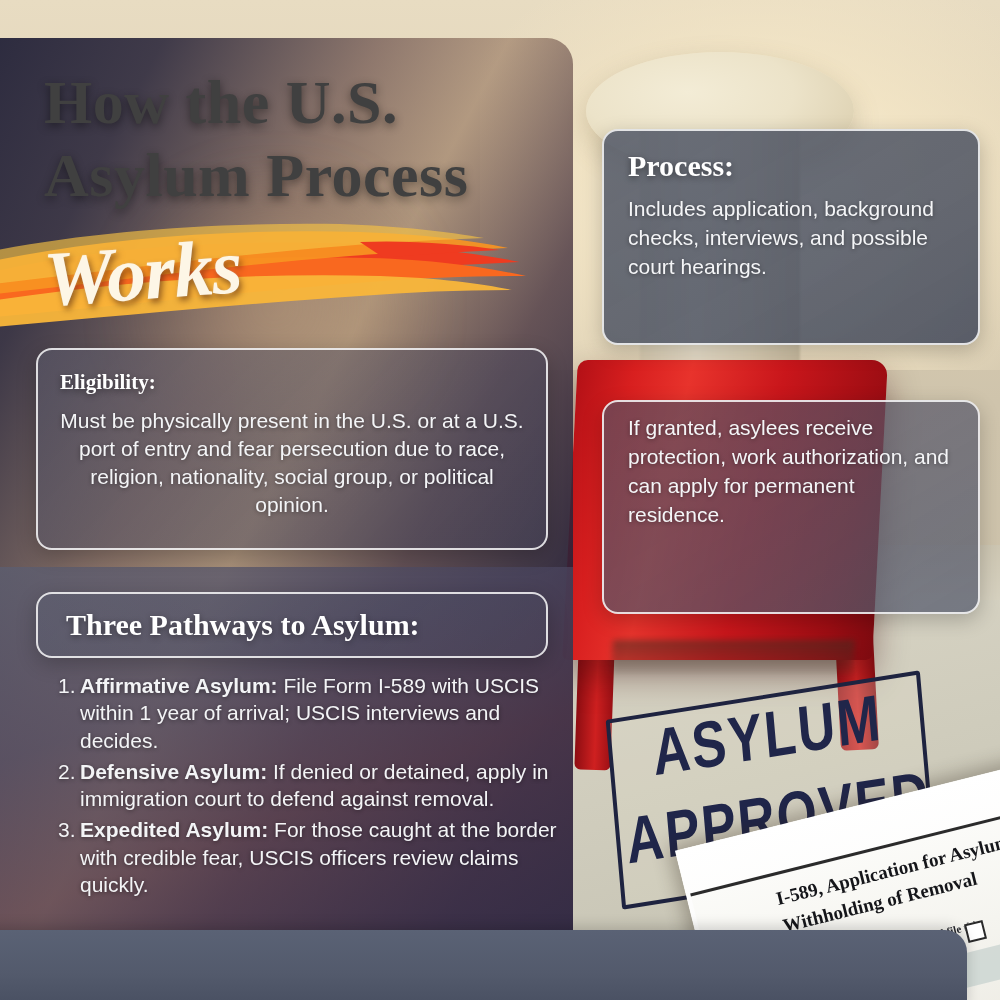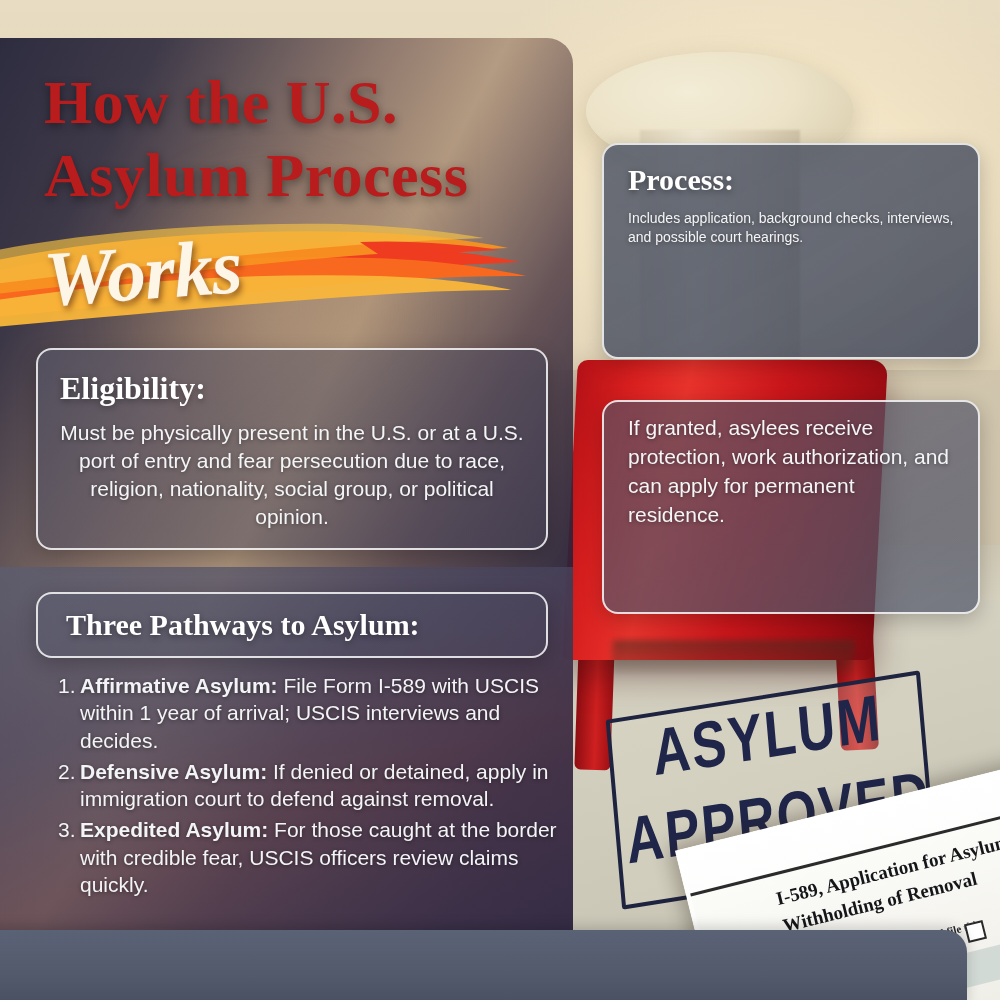--- a/index.html
+++ b/index.html
@@ -142,21 +142,21 @@
   }
   .left-lower-wash{
     position:absolute;left:0;top:529px;width:603px;height:368px;
     background:linear-gradient(160deg, rgba(92,96,116,.72) 0%, rgba(74,70,96,.74) 35%, rgba(86,60,78,.70) 62%, rgba(58,48,74,.80) 100%);
   }
 
   
   .title{
     position:absolute;left:44px;top:66px;width:520px;
     font-family:"Liberation Serif", serif;
-    font-weight:700;color:#b91c1c;
+    font-weight:700;color:#404040;
     font-size:62px;line-height:1.18;letter-spacing:.5px;
     text-shadow:0 3px 10px rgba(0,0,0,.45);
     z-index:6;
   }
   .title span{display:block;}
 
   
   .brush{position:absolute;left:-40px;top:214px;width:570px;height:120px;z-index:5;}
   .script{
     position:absolute;left:44px;top:228px;z-index:7;
@@ -181,21 +181,21 @@
   .card-b{
     color:#f4f5f7;font-family:"Liberation Sans", sans-serif;
     text-shadow:0 1px 4px rgba(0,0,0,.40);
   }
 
   
   #card-eligibility{
     left:36px;top:348px;width:508px;height:198px;
     background:linear-gradient(135deg, rgba(92,92,110,.52) 0%, rgba(78,76,96,.48) 55%, rgba(70,68,90,.52) 100%);
   }
-  #card-eligibility .card-h{font-size:32px;margin:20px 0 0 22px;}
+  #card-eligibility .card-h{font-size:21px;margin:20px 0 0 22px;}
   #card-eligibility .card-b{font-size:21px;line-height:1.33;margin:12px 22px 0 22px;text-align:center;}
 
   
   #pathways-pill{
     left:36px;top:592px;width:508px;height:62px;
     background:linear-gradient(135deg, rgba(92,96,114,.46), rgba(74,72,94,.44));
     display:flex;align-items:center;
   }
   #pathways-pill .card-h{font-size:30px;margin-left:28px;}
 
@@ -204,25 +204,25 @@
     position:absolute;left:58px;top:672px;width:500px;z-index:8;
     color:#f3f4f6;font-size:21px;line-height:1.30;
     text-shadow:0 1px 4px rgba(0,0,0,.45);
   }
   .pitem{display:flex;margin-bottom:4px;}
   .pnum{width:22px;flex:none;font-weight:400;}
   .ptext b{font-weight:700;}
 
   
   #card-process{
-    left:602px;top:143px;width:374px;height:212px;
+    left:602px;top:129px;width:374px;height:212px;
     background:linear-gradient(150deg, rgba(86,92,106,.88) 0%, rgba(78,84,99,.86) 60%, rgba(70,76,92,.88) 100%);
   }
   #card-process .card-h{font-size:30px;margin:18px 0 0 24px;}
-  #card-process .card-b{font-size:14px;line-height:1.38;margin:12px 24px 0 24px;}
+  #card-process .card-b{font-size:21px;line-height:1.38;margin:12px 24px 0 24px;}
 
   
   #card-outcome{
     left:602px;top:400px;width:374px;height:210px;
     background:linear-gradient(150deg, rgba(92,80,96,.72) 0%, rgba(86,86,104,.70) 45%, rgba(84,90,108,.74) 100%);
   }
   #card-outcome .card-h{font-size:30px;margin:18px 0 0 24px;}
   #card-outcome .card-b{font-size:21px;line-height:1.38;margin:12px 24px 0 24px;}
 
   

